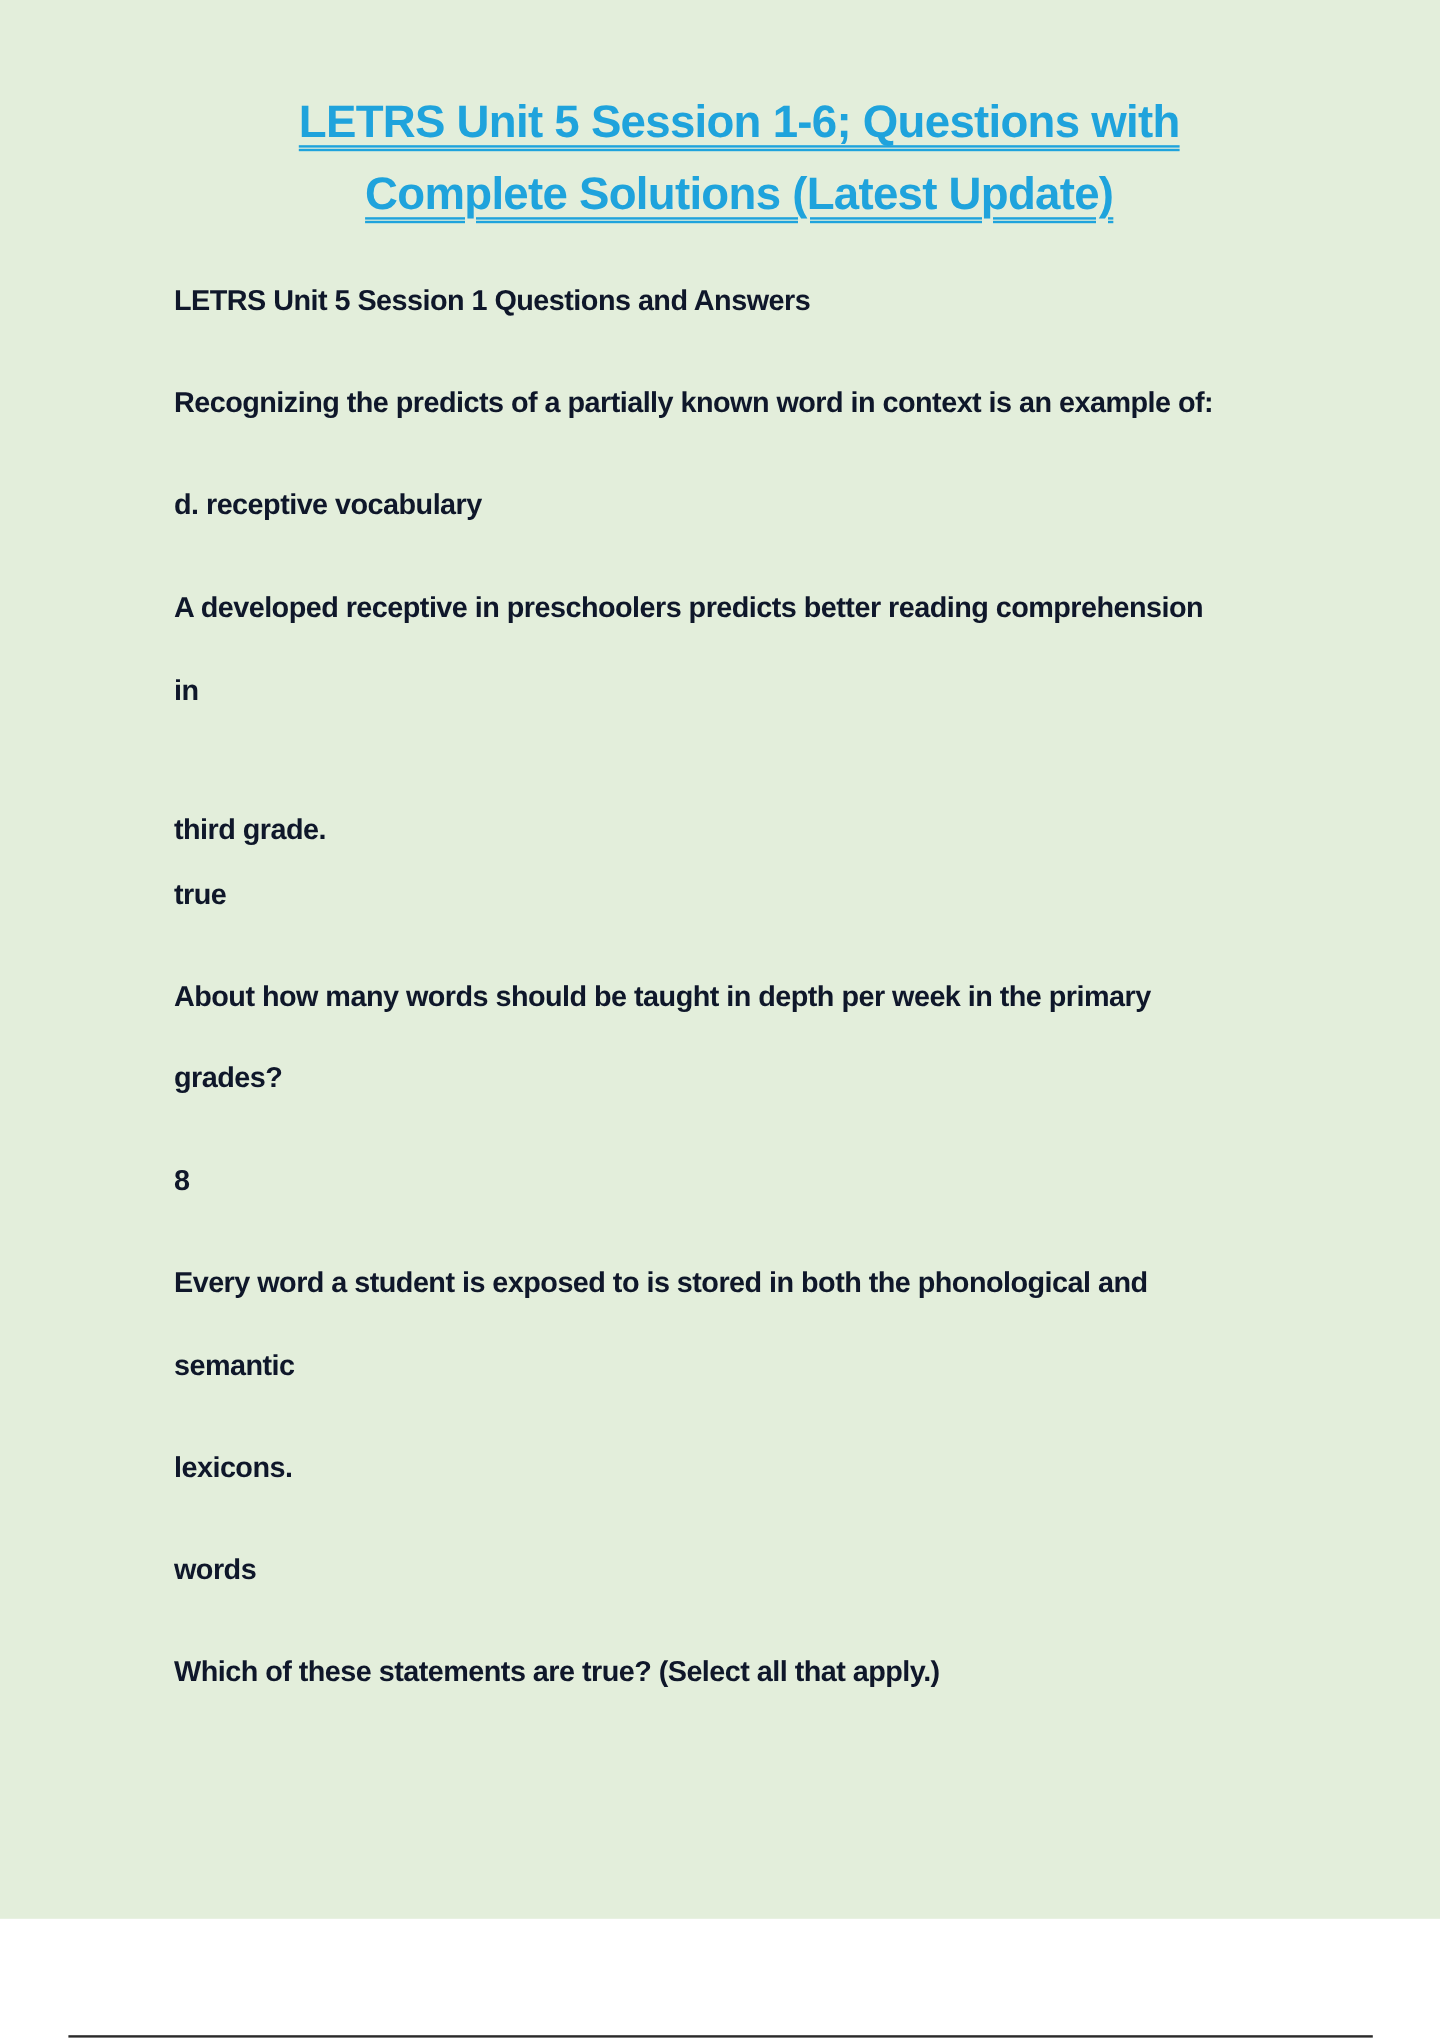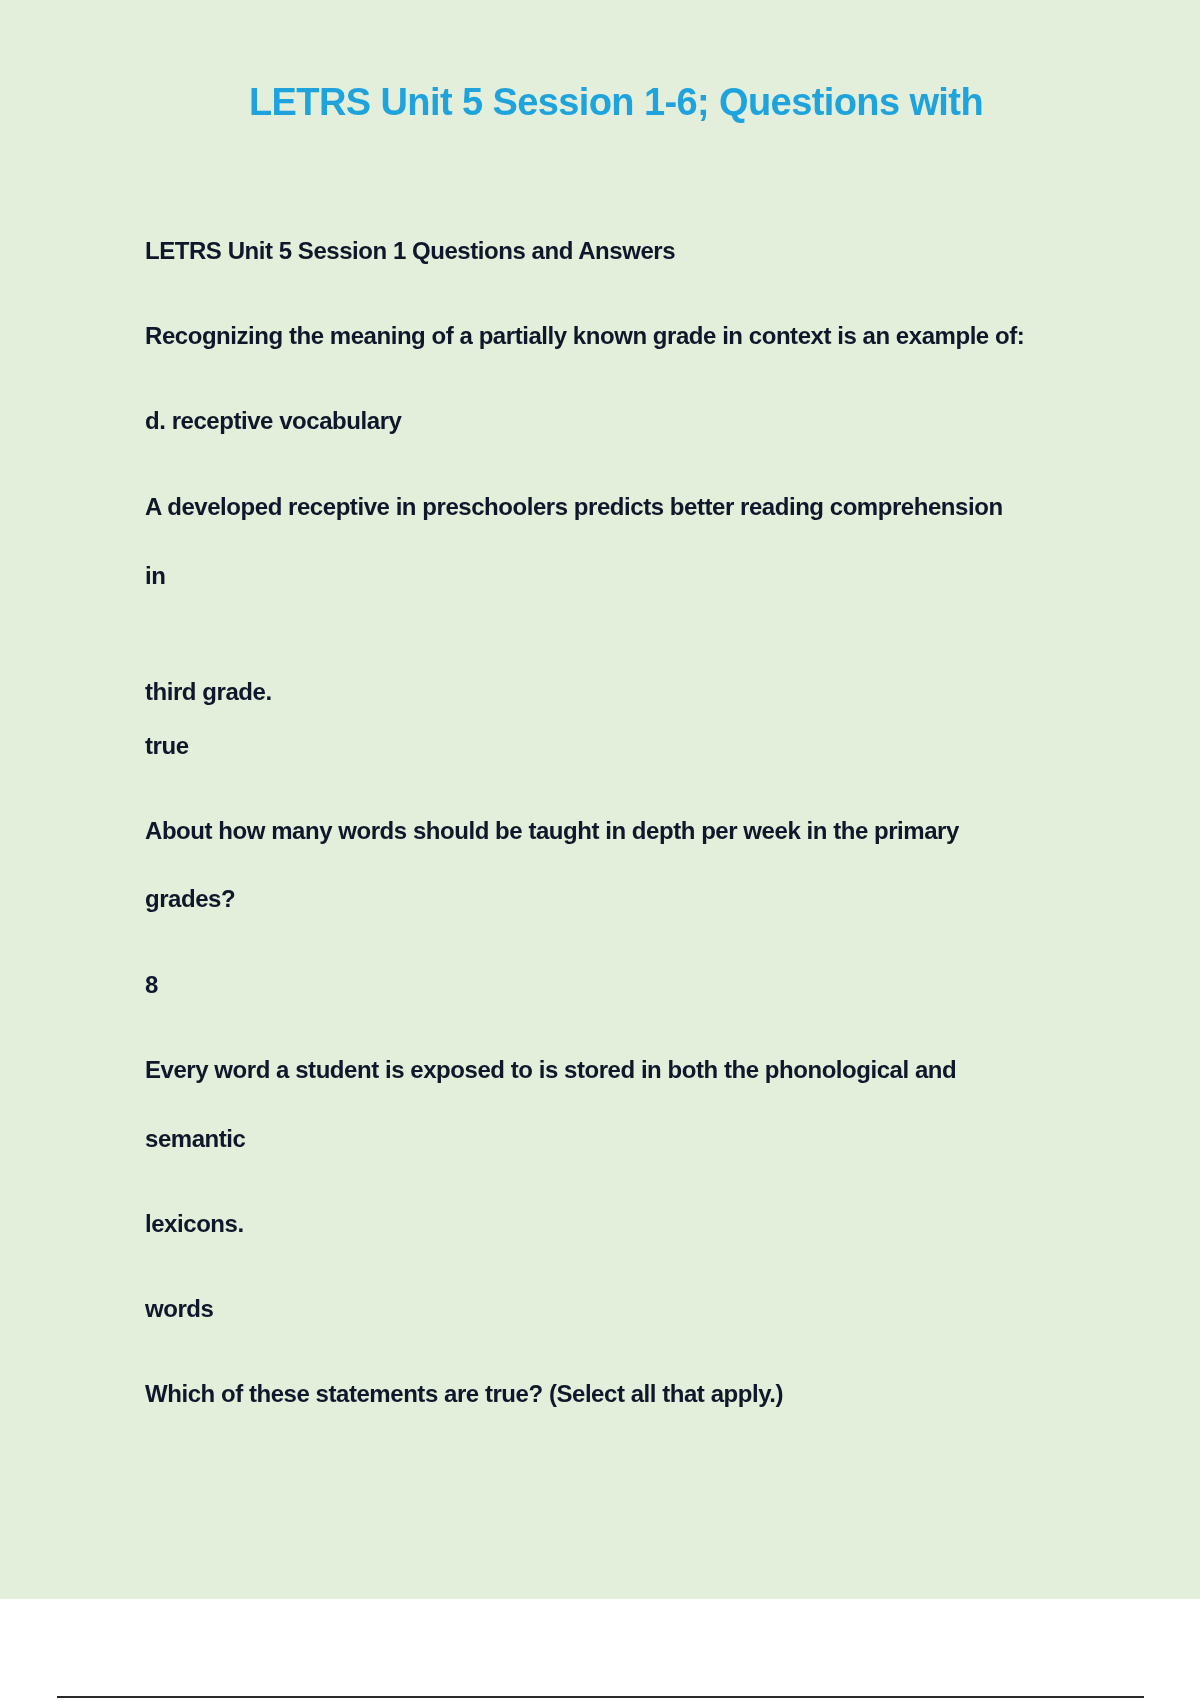--- a/index.html
+++ b/index.html
@@ -16,20 +16,21 @@
       position: absolute; left: 0; top: 72px; width: 1232px;
       text-align: center;
       color: #1fa3dc;
       font-weight: bold;
       font-size: 38px;
       line-height: 60px;
       letter-spacing: -0.6px;
       margin: 0;
     }
     .title span {
+      text-decoration: underline;
       text-decoration-style: double;
       text-decoration-thickness: 2px;
       text-underline-offset: 7px;
     }
     .line {
       position: absolute; left: 145px;
       color: #0f172a;
       font-weight: bold;
       font-size: 24px;
       line-height: 30px;
@@ -42,24 +43,25 @@
       background: #2a2a2a;
     }
   </style>
 </head>
 <body>
 
 <div class="page-bg"></div>
 
 <h1 class="title">
   <span>LETRS Unit 5 Session 1-6; Questions with</span><br>
+  <span>Complete Solutions (Latest Update)</span>
 </h1>
 
 <p class="line" style="top:236px">LETRS Unit 5 Session 1 Questions and Answers</p>
-<p class="line" style="top:321px">Recognizing the meaning of a partially known grade in context is an example of:</p>
+<p class="line" style="top:321px">Recognizing the predicts of a partially known word in context is an example of:</p>
 <p class="line" style="top:406px">d. receptive vocabulary</p>
 <p class="line" style="top:492px">A developed receptive in preschoolers predicts better reading comprehension</p>
 <p class="line" style="top:561px">in</p>
 <p class="line" style="top:677px">third grade.</p>
 <p class="line" style="top:731px">true</p>
 <p class="line" style="top:816px">About how many words should be taught in depth per week in the primary</p>
 <p class="line" style="top:884px">grades?</p>
 <p class="line" style="top:970px">8</p>
 <p class="line" style="top:1055px">Every word a student is exposed to is stored in both the phonological and</p>
 <p class="line" style="top:1124px">semantic</p>

